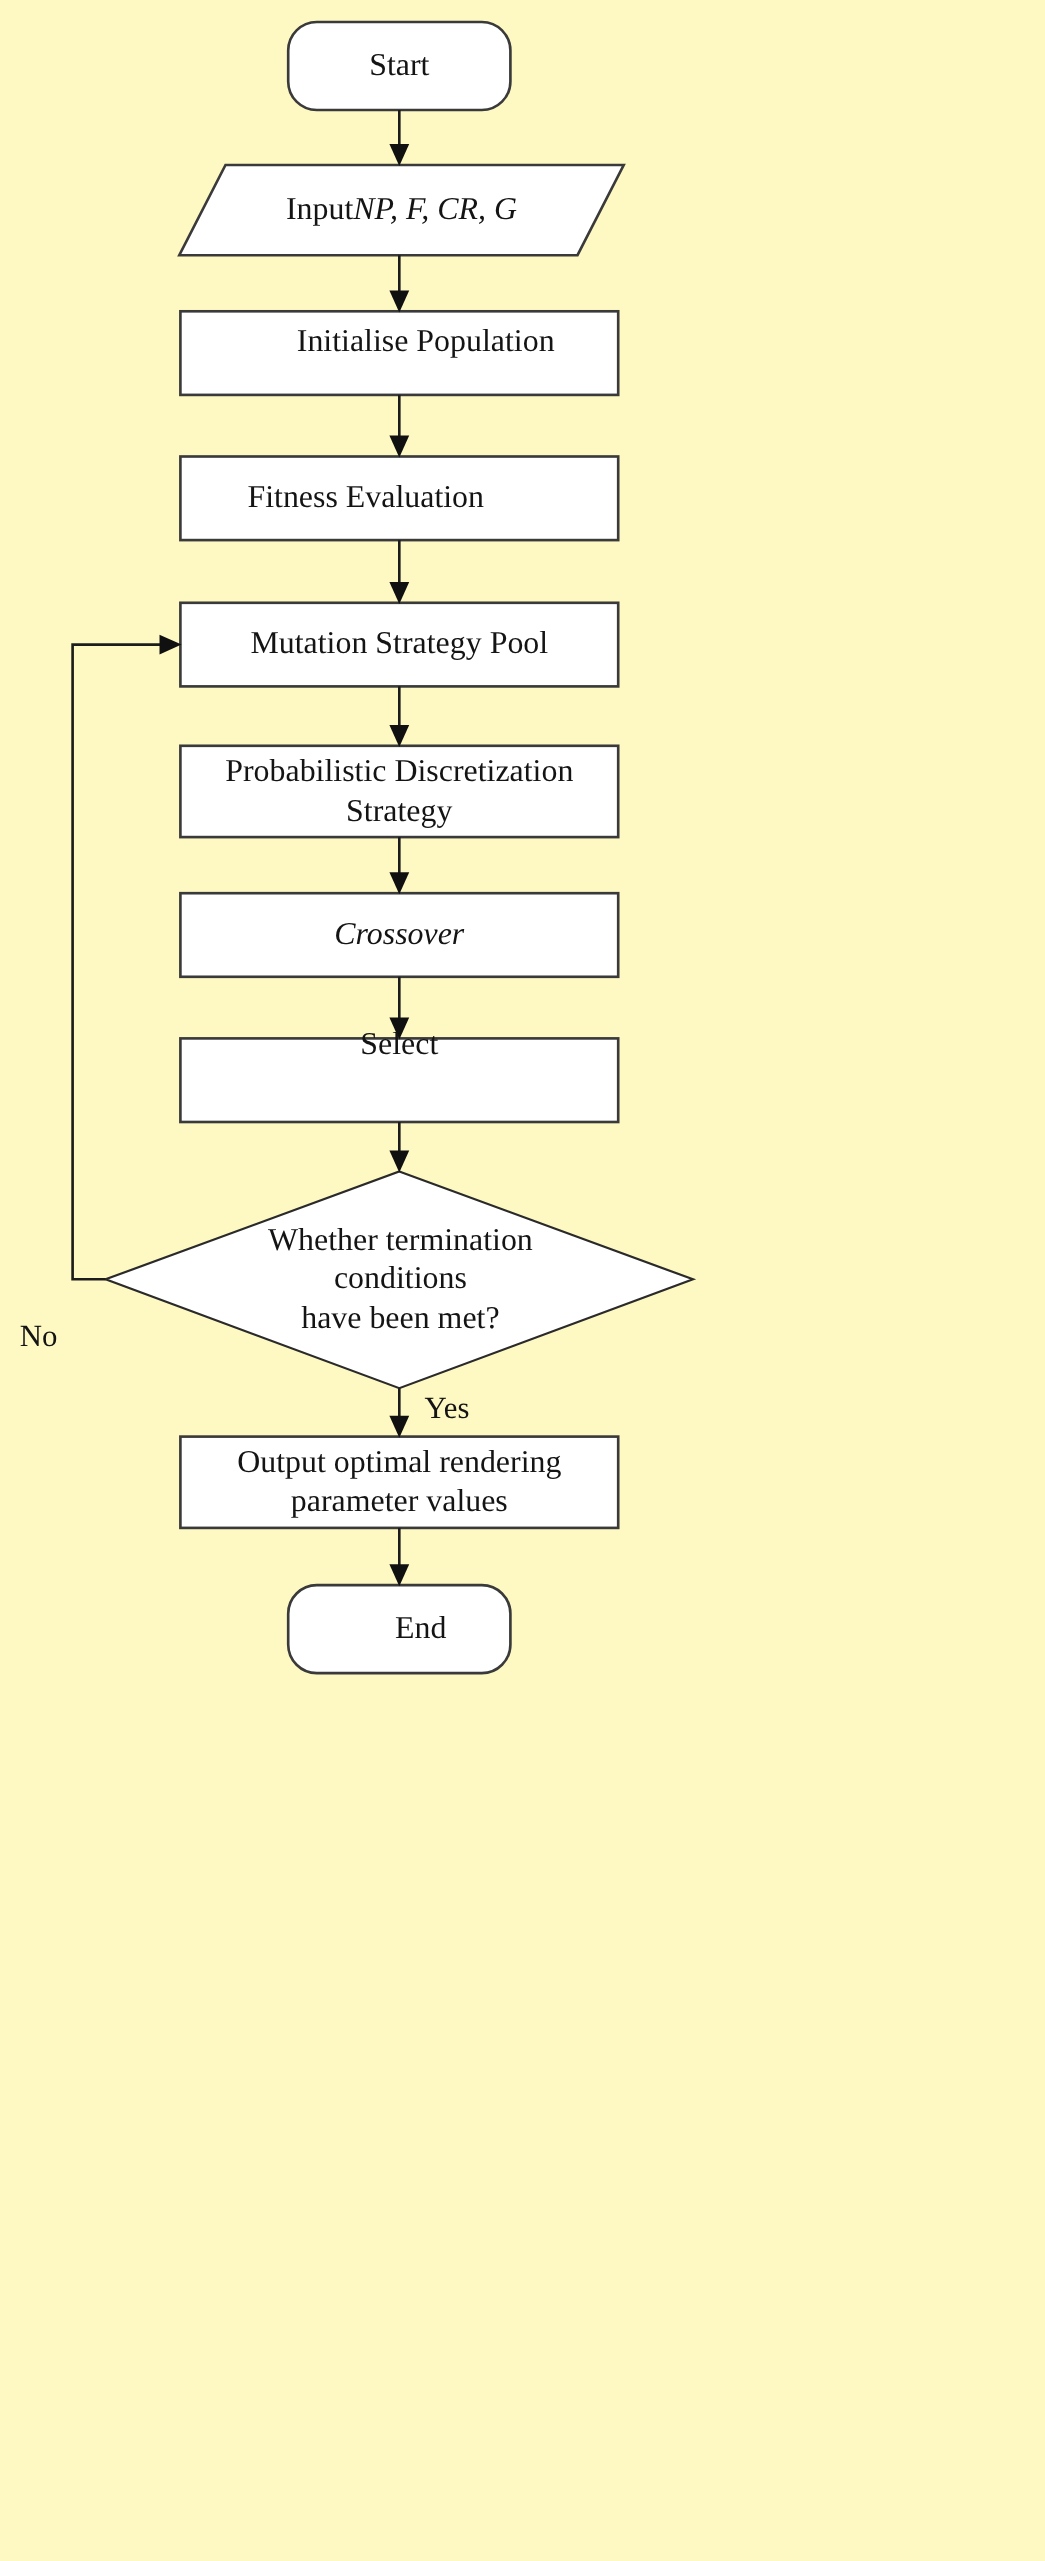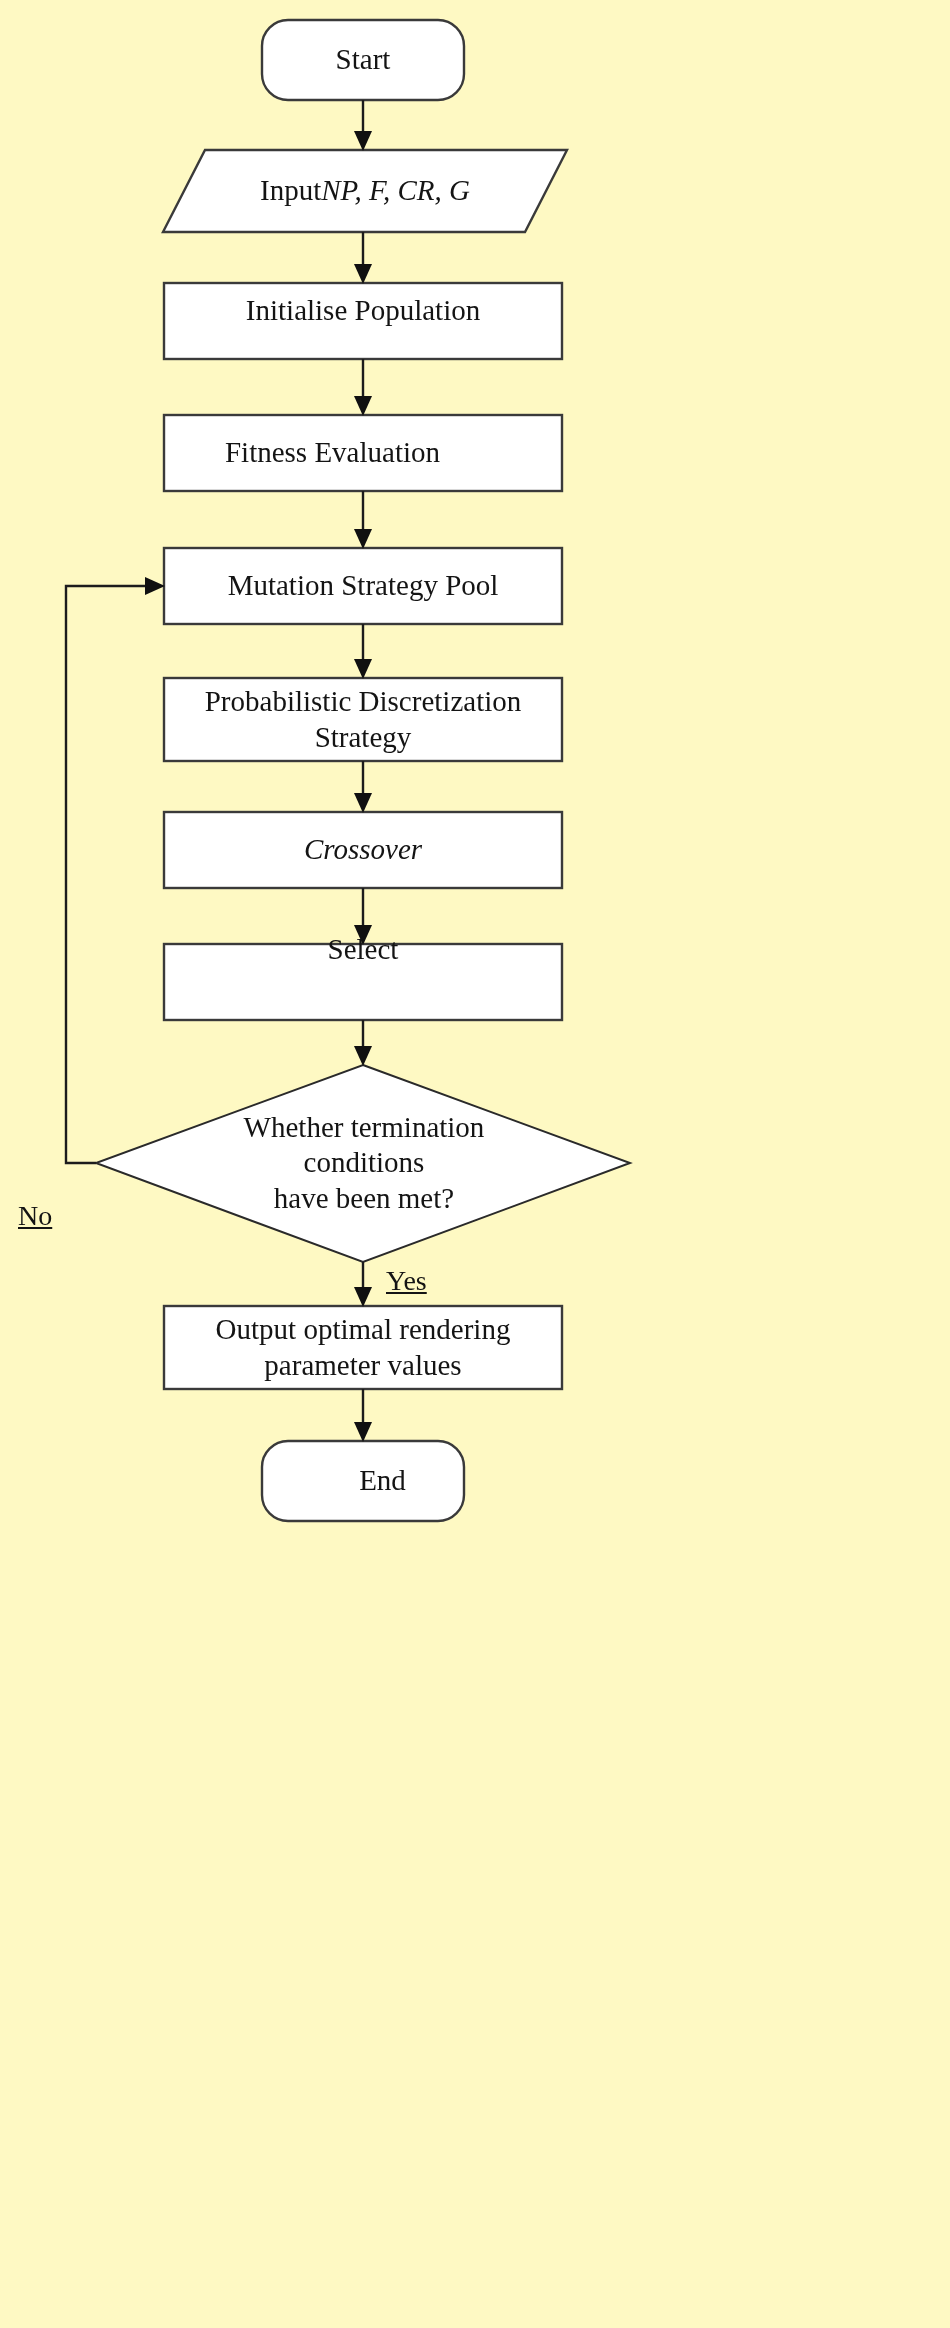--- a/index.html
+++ b/index.html
@@ -59,21 +59,20 @@
   }
   .t-terminator { font-size: 29px; }
   .t-io         { font-size: 29px; }
   .t-process    { font-size: 29px; }
   .t-decision   { font-size: 29px; }
   .edge-label {
     position: absolute;
     font-size: 28px;
     color: #141414;
     font-family: "Liberation Serif", "DejaVu Serif", serif;
-    text-decoration: underline;
   }
   .ital { font-style: italic; }
 </style>
 </head>
 <body>
 
 <div id="canvas">
 
   <svg class="flow" viewBox="0 0 950 2328" xmlns="http://www.w3.org/2000/svg">
 
@@ -133,21 +132,21 @@
     <polygon class="conn-head" points="363,1442 354,1422 372,1422"></polygon>
 
   </svg>
 
   <div class="node-text t-terminator" style="left:262px; top:20px; width:202px; height:80px;">Start</div>
 
   <div class="node-text t-io" style="left:180px; top:150px; width:370px; height:82px;">
     <span>Input </span><span class="ital">NP, F, CR, G</span>
   </div>
 
-  <div class="node-text t-process" style="left:164px; top:283px; width:398px; height:56px;">Initialise Population</div>
+  <div class="node-text t-process" style="left:164px; top:283px; width:398px; height:56px;padding-left:24px;">Initialise Population</div>
 
   <div class="node-text t-process" style="left:164px; top:415px; width:337px; height:76px;">Fitness Evaluation</div>
 
   <div class="node-text t-process" style="left:164px; top:548px; width:398px; height:76px;">Mutation Strategy Pool</div>
 
   <div class="node-text t-process" style="left:164px; top:678px; width:398px; height:83px;">Probabilistic Discretization
 Strategy</div>
 
   <div class="node-text t-process" style="left:164px; top:812px; width:398px; height:76px;font-style:italic;">Crossover</div>
 

